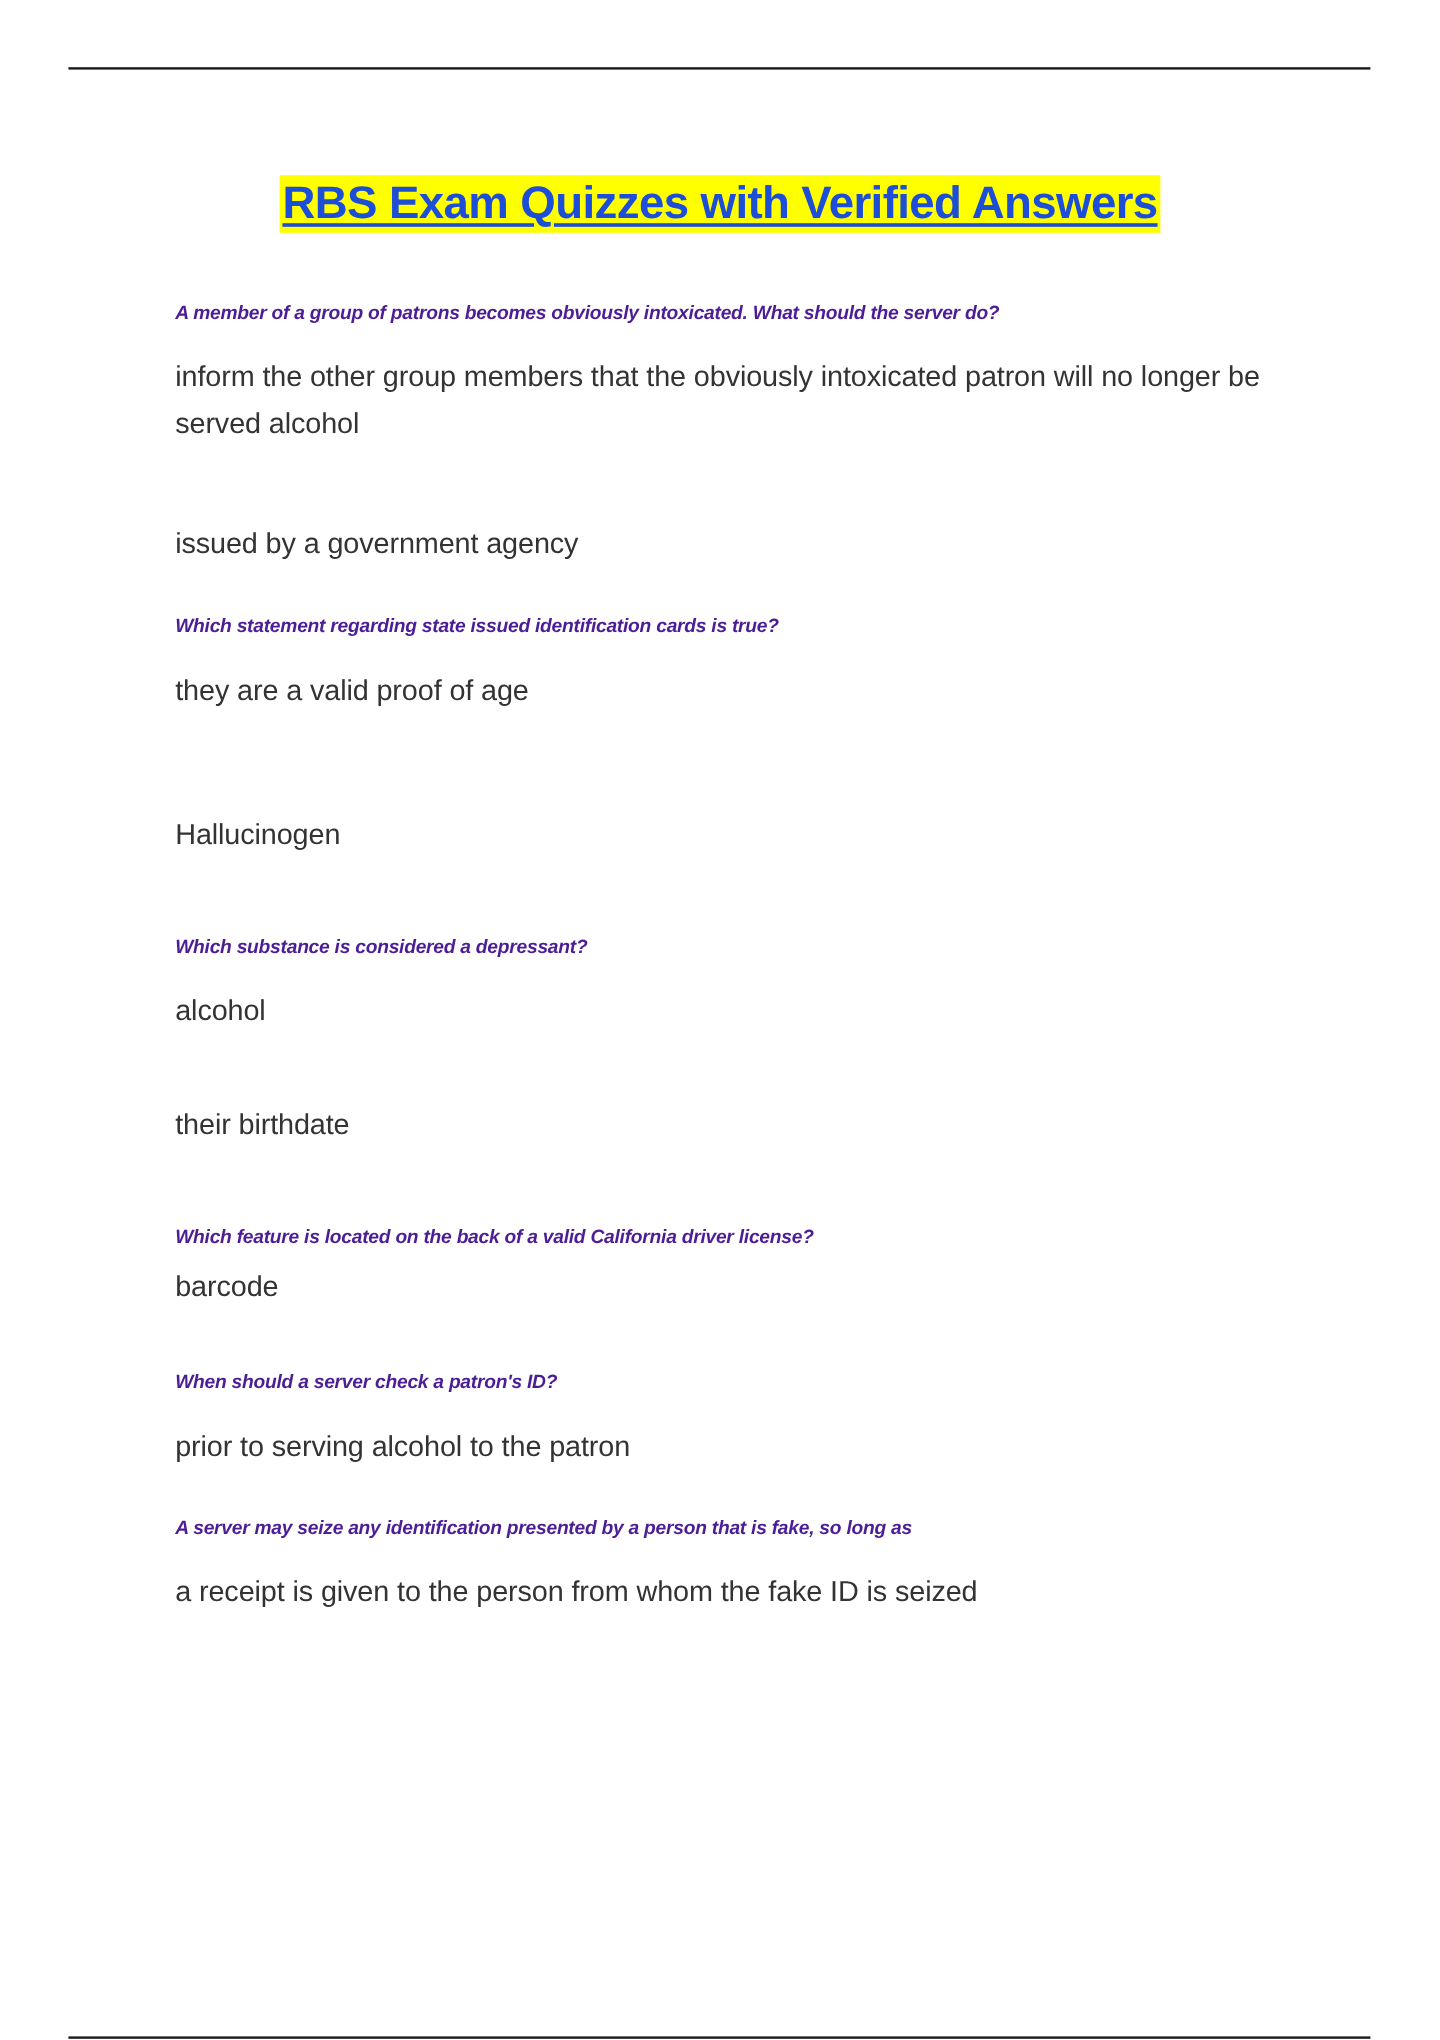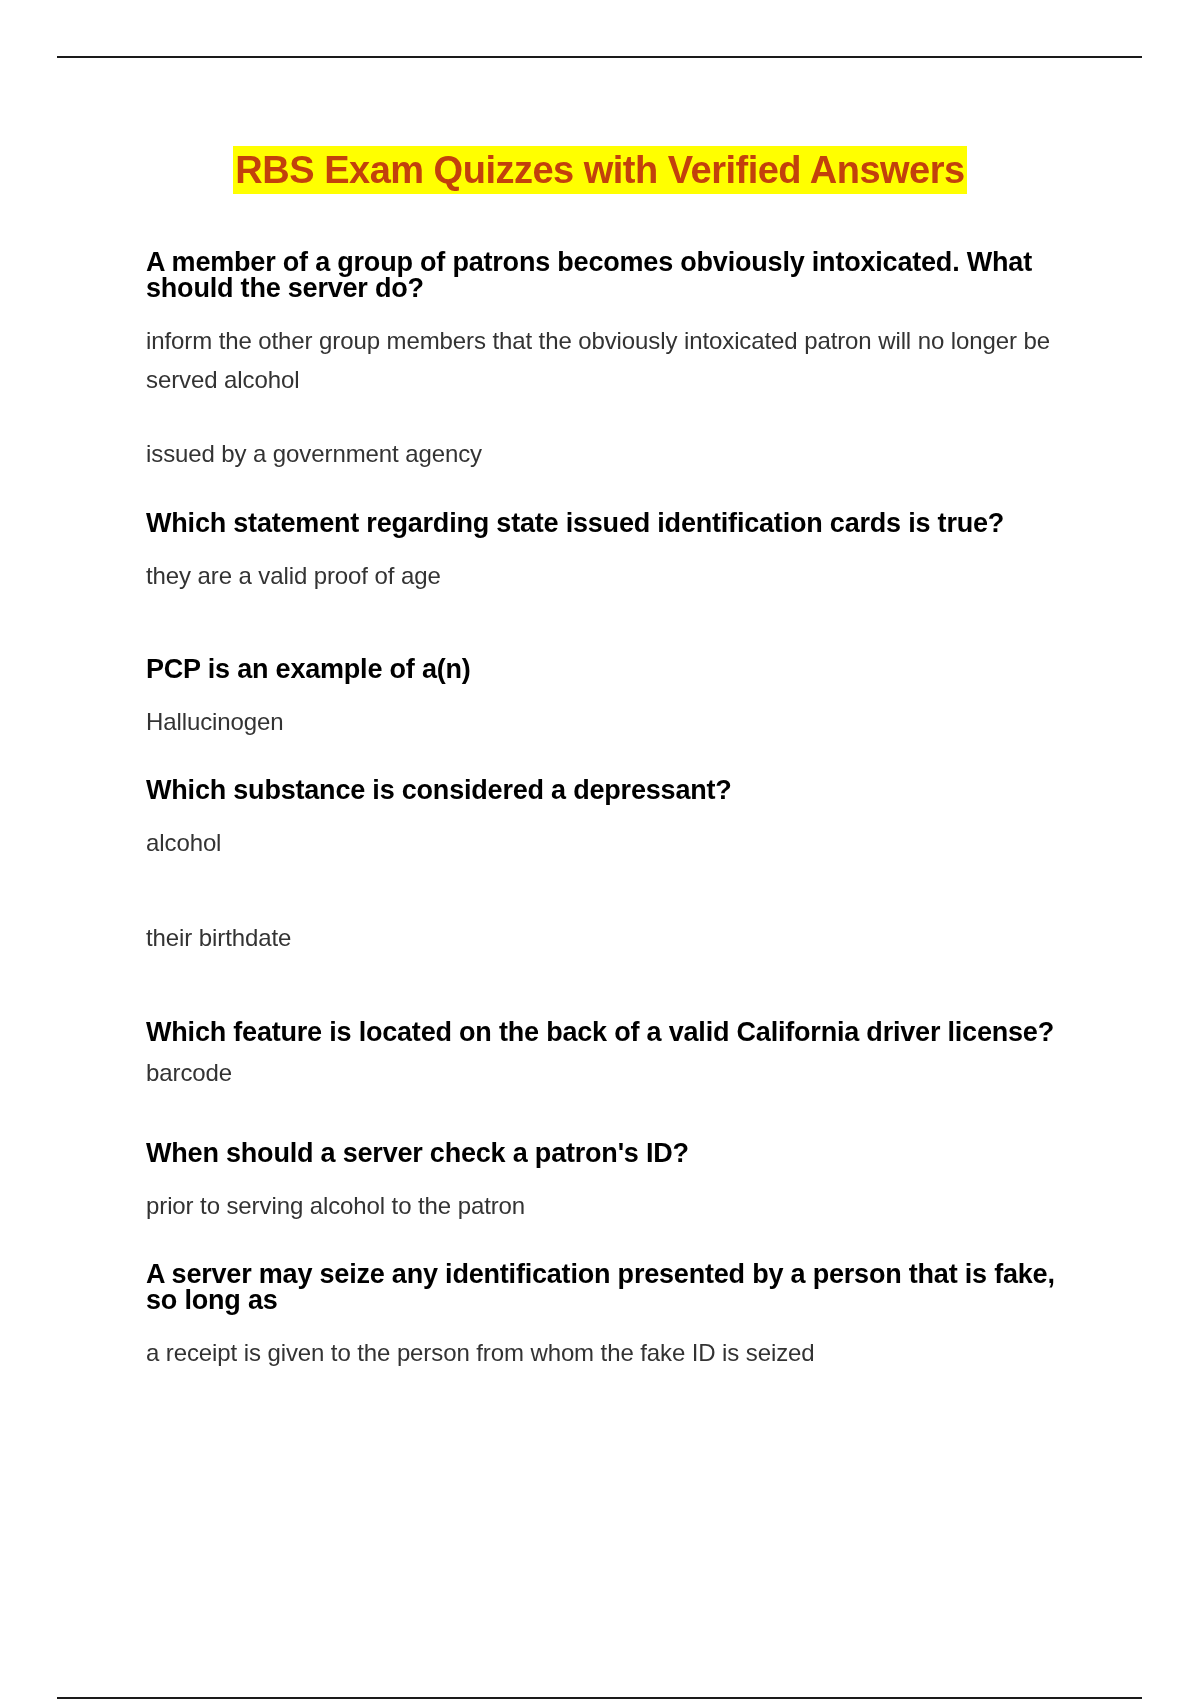--- a/index.html
+++ b/index.html
@@ -2,24 +2,24 @@
 <html><head>
 <meta charset="utf-8">
 <style>
   html, body { margin: 0; padding: 0; background: #ffffff; }
   body { width: 1200px; height: 1700px; position: relative; overflow: hidden;
          font-family: "Liberation Sans", "DejaVu Sans", sans-serif; color: #111; }
   .rule-top { position: absolute; left: 57px; top: 56px; width: 1085px; height: 2px; background: #1a1a1a; }
   .rule-bottom { position: absolute; left: 57px; top: 1697px; width: 1085px; height: 2px; background: #1a1a1a; }
   .title-wrap { position: absolute; top: 146px; left: 0; width: 1200px; text-align: center; }
   .title { display: inline-block; background: #ffff00; font-weight: bold; font-size: 38px;
-           line-height: 48px; padding: 0 2px; text-decoration-thickness: 3px;
-           text-underline-offset: 4px; letter-spacing: -0.5px; color: #c2410c; }
+           line-height: 48px; padding: 0 2px; text-decoration: underline; text-decoration-thickness: 3px;
+           text-underline-offset: 4px; letter-spacing: -0.5px; color: #1d4ed8; }
   .qa { position: absolute; left: 146px; width: 940px; }
-  .q { font-weight: bold; font-size: 27px; line-height: 26px; color: #000000; letter-spacing: -0.2px; }
+  .q { font-weight: bold; font-size: 16px; line-height: 26px; color: #4c1d95; letter-spacing: -0.2px; font-style: italic; }
   .a { font-size: 24px; line-height: 39px; color: #333; letter-spacing: -0.1px; }
 </style>
 </head>
 <body>
 
 <div class="rule-top"></div>
 
 <div class="title-wrap">
   <span class="title">RBS Exam Quizzes with Verified Answers</span>
 </div>
@@ -32,21 +32,20 @@
 <div class="qa" style="top:414px">
   <div class="a" style="margin-top:20px">issued by a government agency</div>
 </div>
 
 <div class="qa" style="top:510px">
   <div class="q">Which statement regarding state issued identification cards is true?</div>
   <div class="a" style="margin-top:20px">they are a valid proof of age</div>
 </div>
 
 <div class="qa" style="top:656px">
-  <div class="q">PCP is an example of a(n)</div>
   <div class="a" style="margin-top:20px">Hallucinogen</div>
 </div>
 
 <div class="qa" style="top:777px">
   <div class="q">Which substance is considered a depressant?</div>
   <div class="a" style="margin-top:20px">alcohol</div>
 </div>
 
 <div class="qa" style="top:898px">
   <div class="a" style="margin-top:20px">their birthdate</div>

